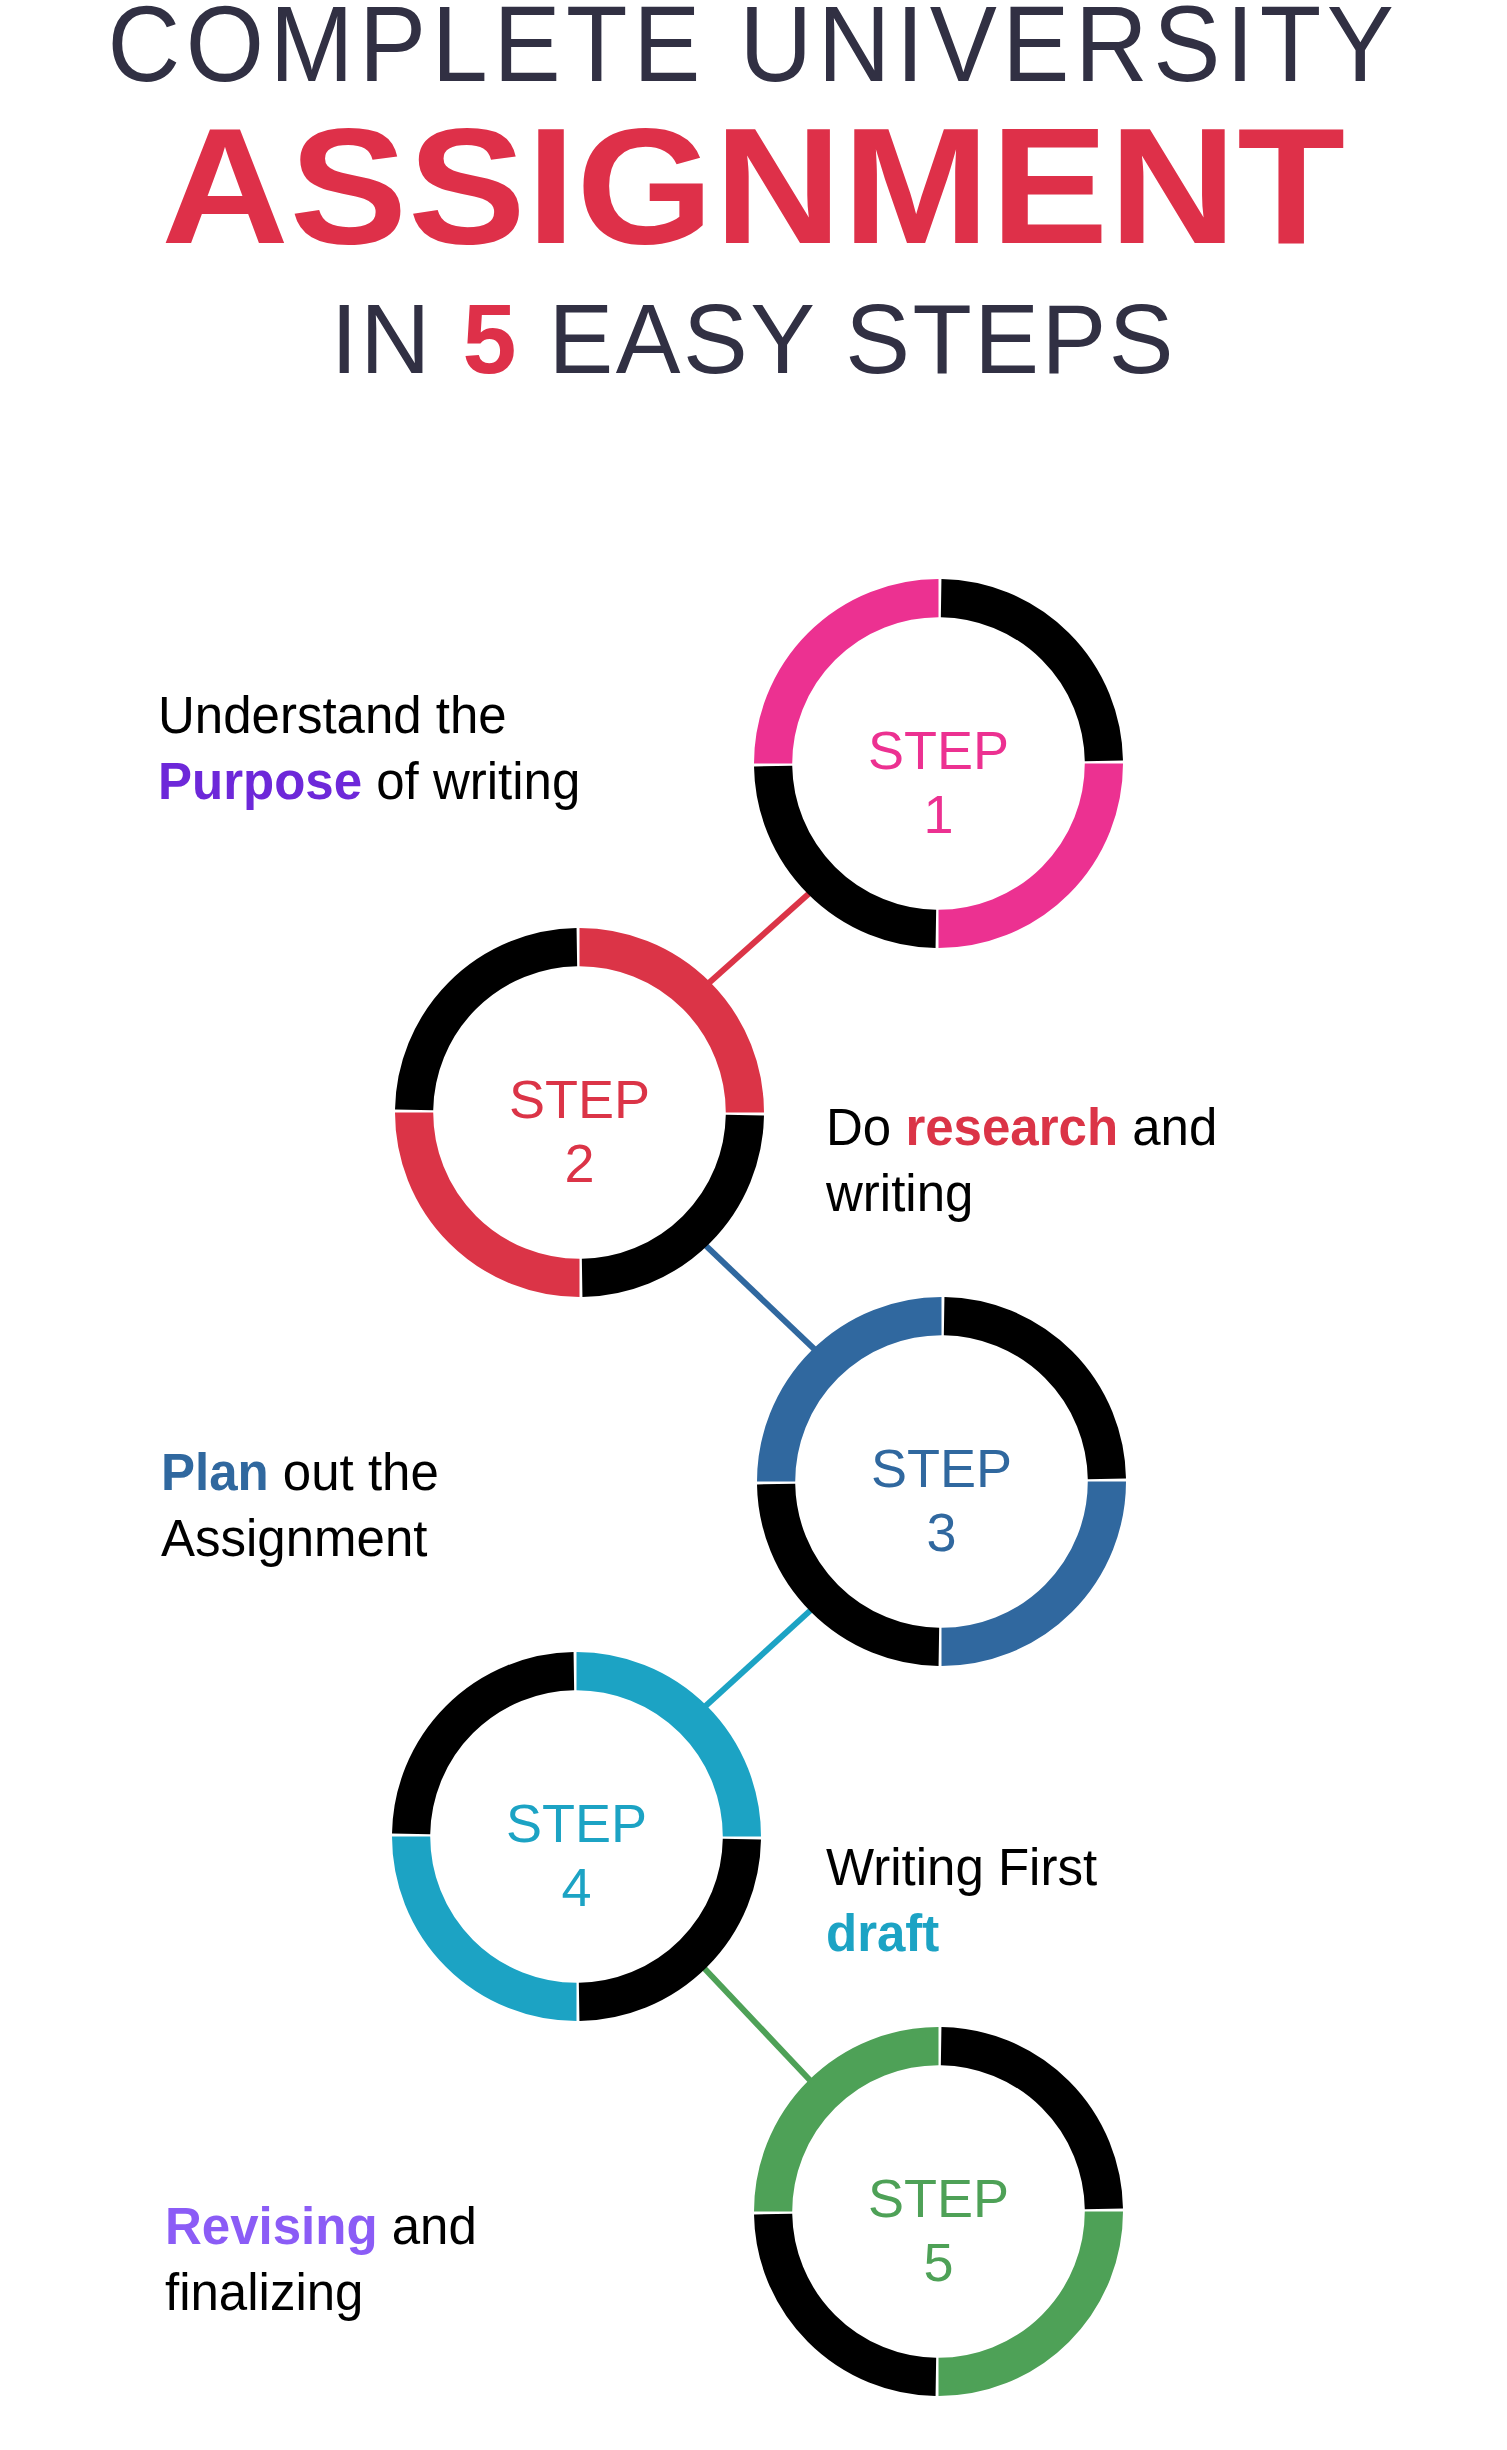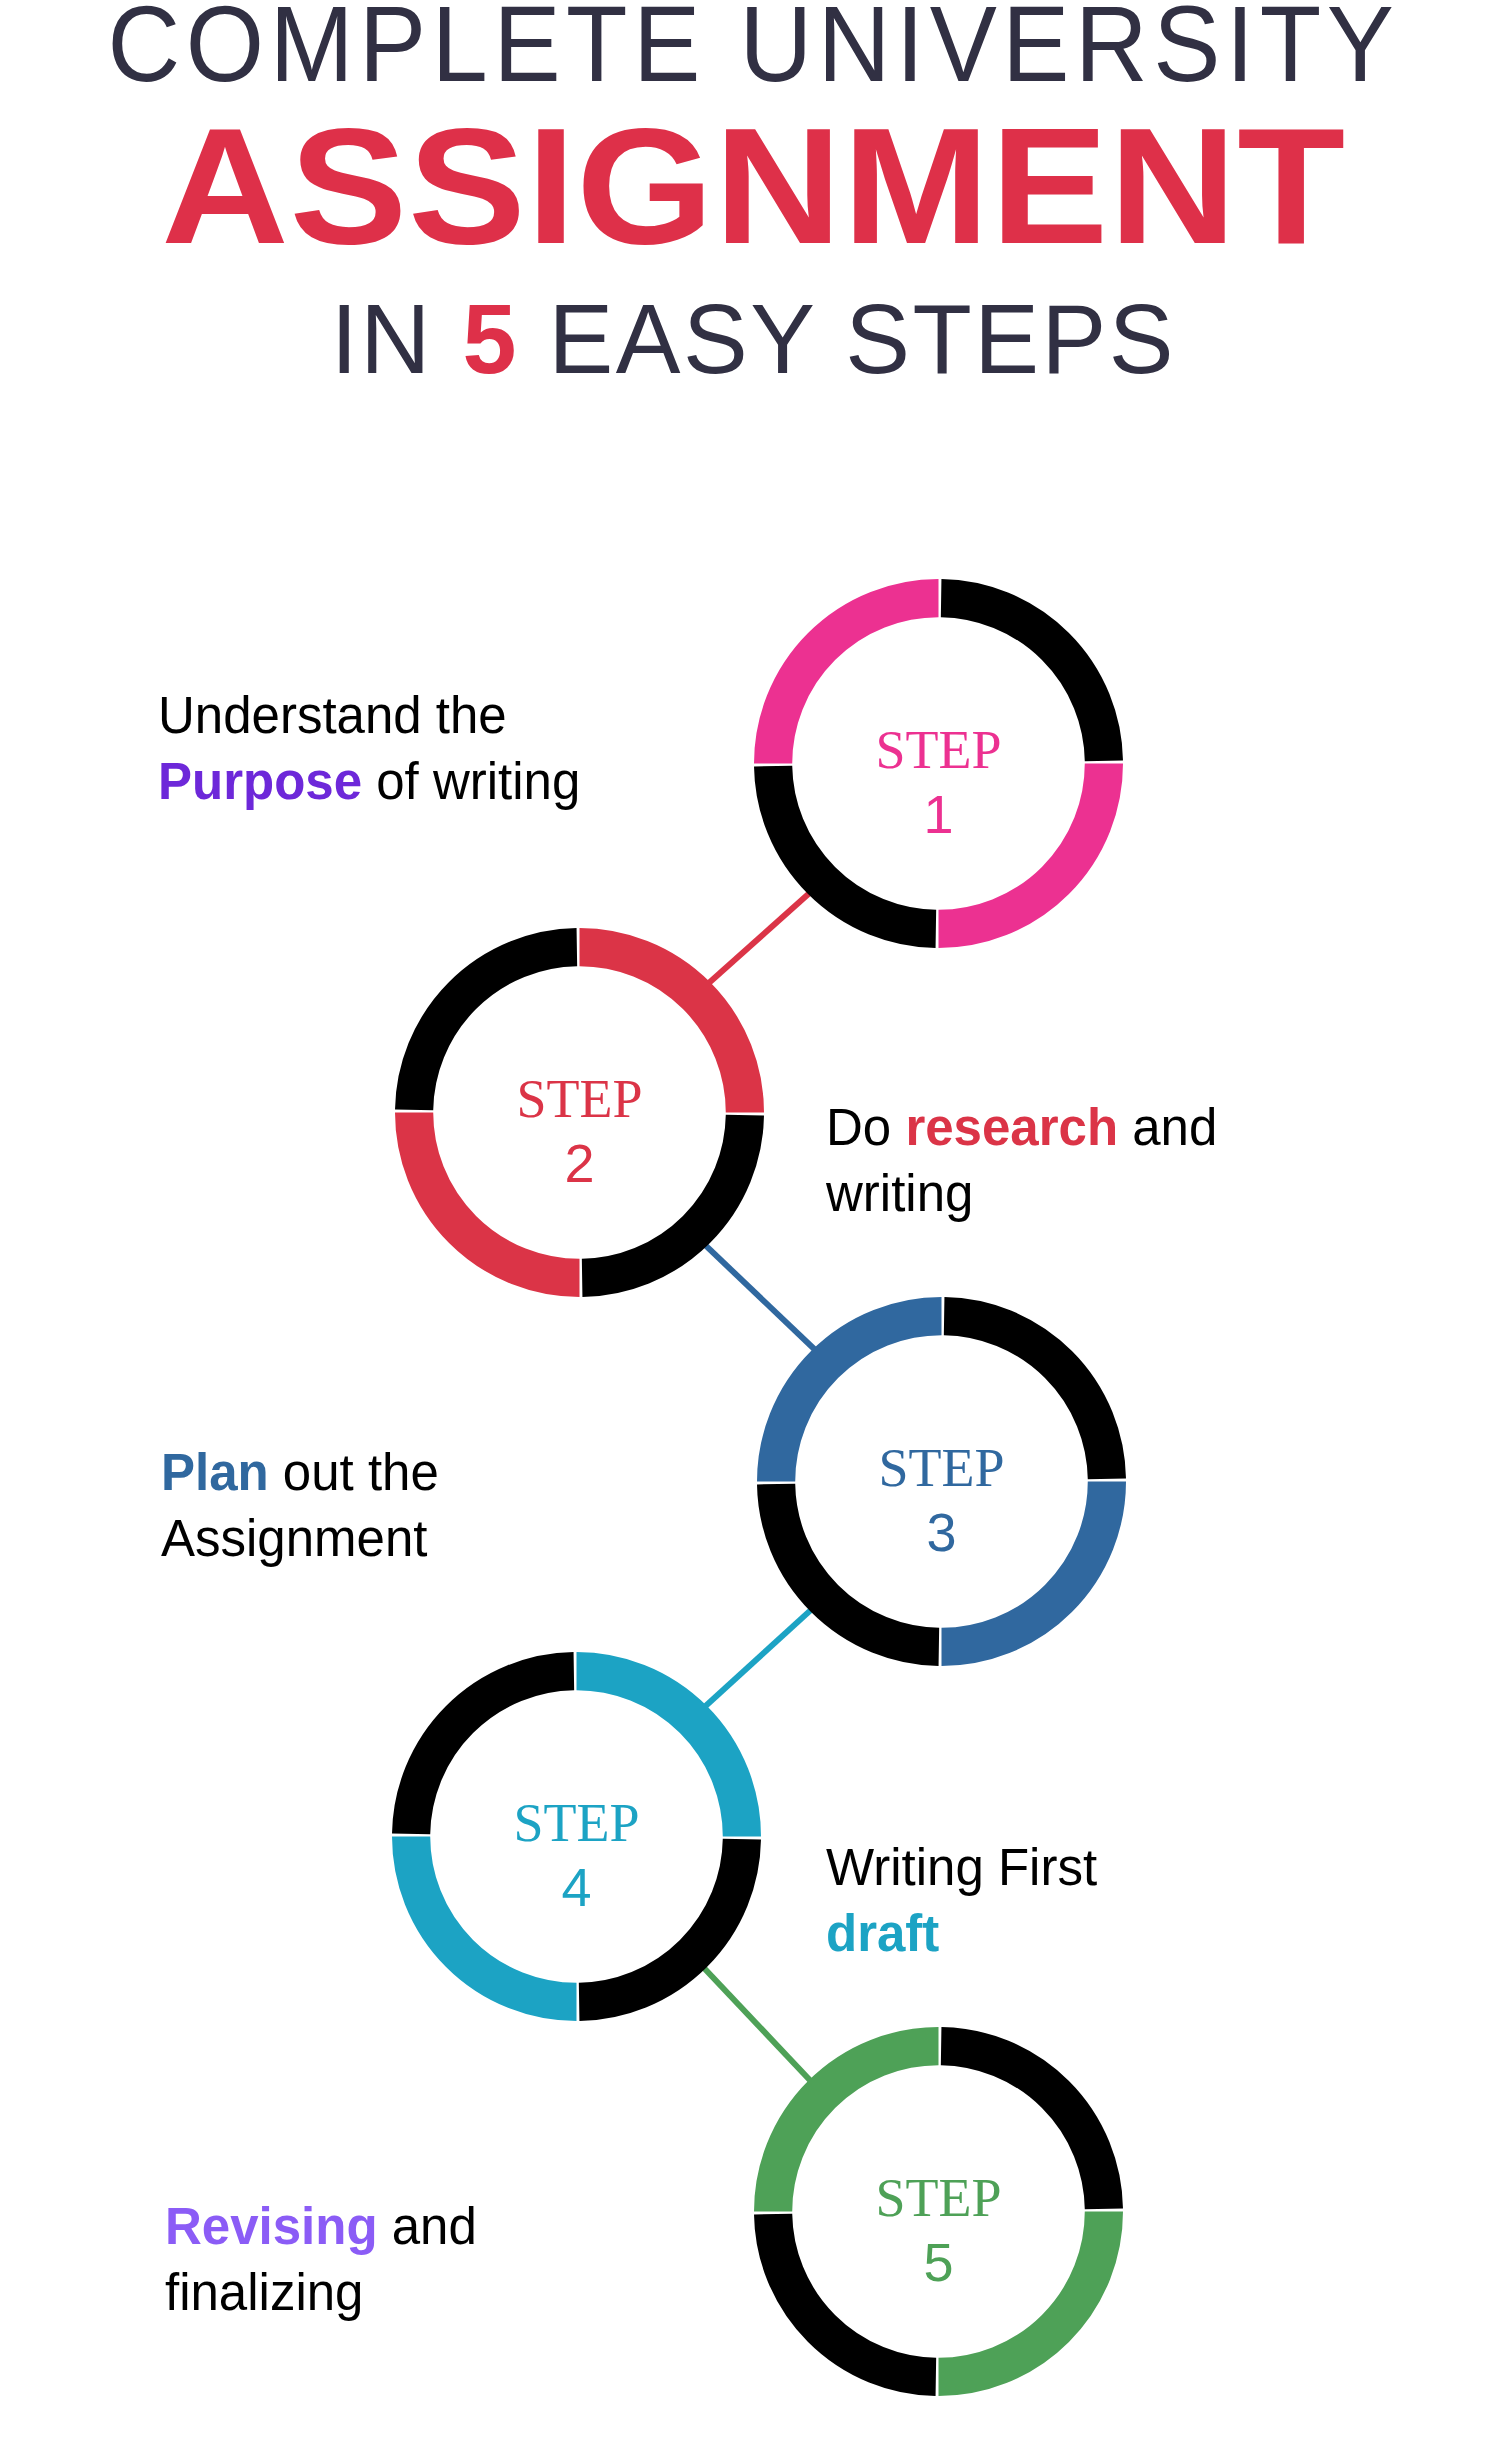--- a/index.html
+++ b/index.html
@@ -101,21 +101,21 @@
     top: 0;
     width: 369px;
     height: 369px;
     display: flex;
     flex-direction: column;
     align-items: center;
     justify-content: center;
     line-height: 1.02;
   }
   .step-word {
-    font-family: Liberation Serif, serif;
+    font-family: Liberation Sans, sans-serif;
     font-weight: 400;
     font-size: 54px;
     letter-spacing: 0px;
     margin-top: 38px;
   }
   .step-num {
     font-family: "Liberation Sans", sans-serif;
     font-weight: 400;
     font-size: 54px;
     margin-top: 8px;

